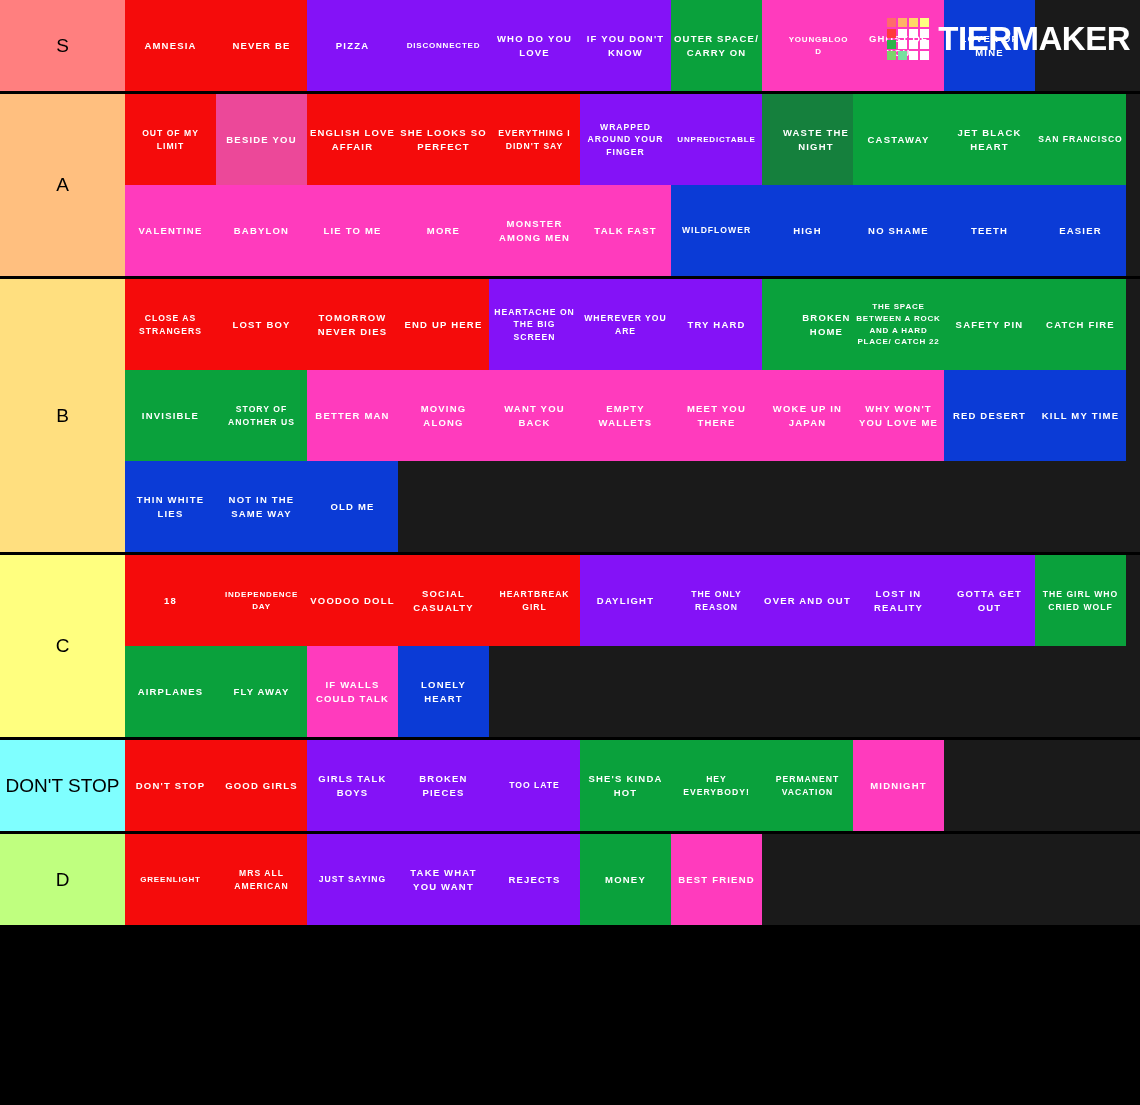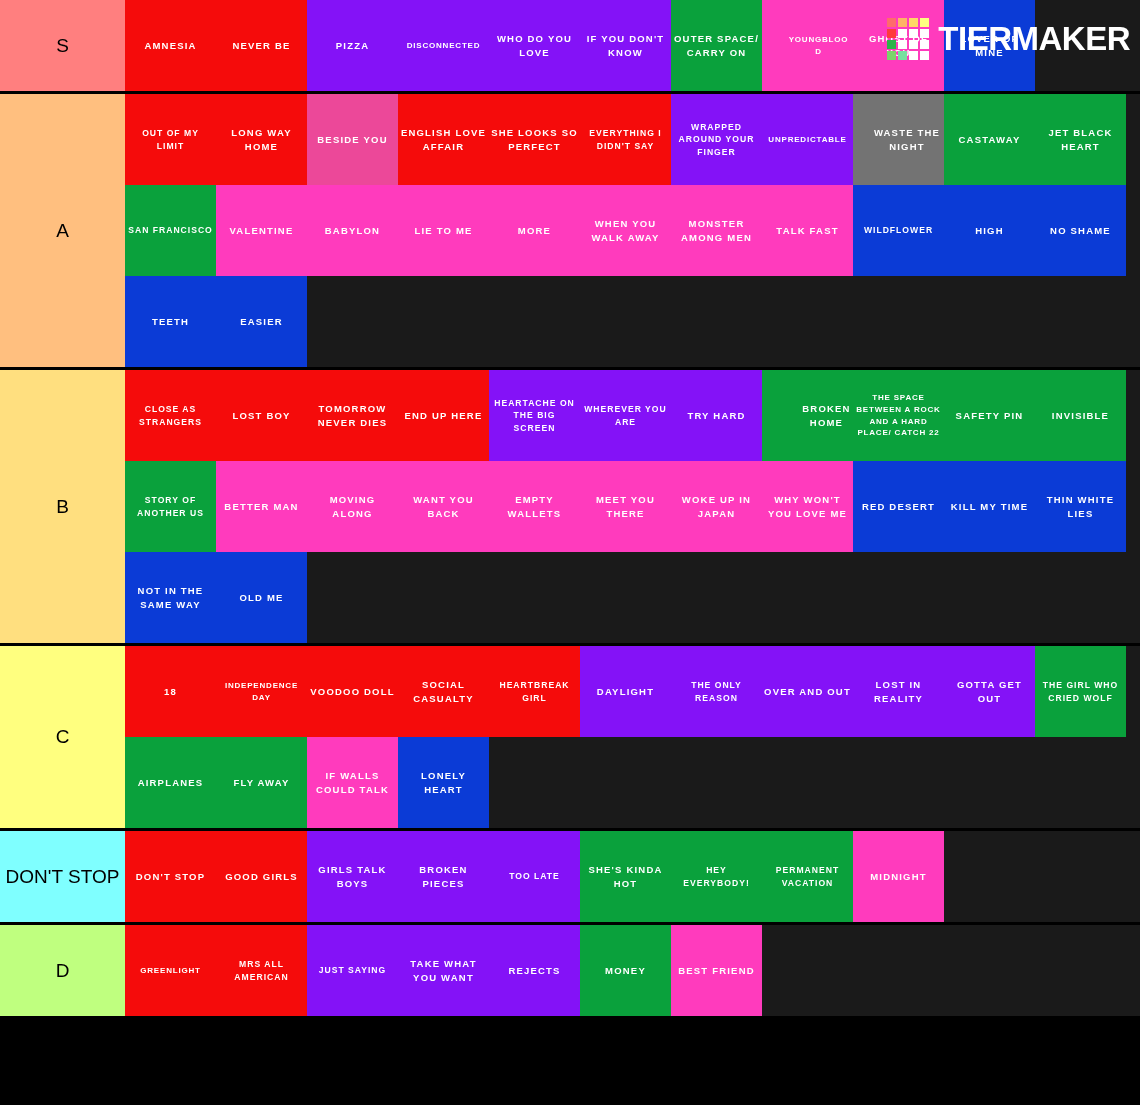--- a/index.html
+++ b/index.html
@@ -108,36 +108,34 @@
         <div class="item" style="background: rgb(10, 161, 60);">OUTER SPACE/ CARRY ON</div>
         <div class="item tiny" style="background: rgb(255, 59, 189); padding-left: 24px;">YOUNGBLOOD</div>
         <div class="item" style="background: rgb(255, 59, 189);">GHOST OF YOU</div>
         <div class="item" style="background: rgb(11, 59, 214);">LOVER OF MINE</div>
       </div>
     </div>
     <div class="tier-row">
       <div class="tier-label" style="background: rgb(255, 191, 127);">A</div>
       <div class="tier-items">
         <div class="item small" style="background: rgb(245, 11, 11);">OUT OF MY LIMIT</div>
-        <div class="item" style="background: rgb(245, 11, 11);">LONG WAY HOME</div>
         <div class="item" style="background: #ec4899;">BESIDE YOU</div>
         <div class="item" style="background: rgb(245, 11, 11);">ENGLISH LOVE AFFAIR</div>
         <div class="item" style="background: rgb(245, 11, 11);">SHE LOOKS SO PERFECT</div>
         <div class="item small" style="background: rgb(245, 11, 11);">EVERYTHING I DIDN'T SAY</div>
         <div class="item small" style="background: rgb(132, 18, 247);">WRAPPED AROUND YOUR FINGER</div>
         <div class="item tiny" style="background: rgb(132, 18, 247);">UNPREDICTABLE</div>
-        <div class="item" style="background: #737373; padding-left: 19px;">WASTE THE NIGHT</div>
+        <div class="item" style="background: #15803d; padding-left: 19px;">WASTE THE NIGHT</div>
         <div class="item" style="background: rgb(10, 161, 60);">CASTAWAY</div>
         <div class="item" style="background: rgb(10, 161, 60);">JET BLACK HEART</div>
         <div class="item small" style="background: rgb(10, 161, 60);">SAN FRANCISCO</div>
         <div class="item" style="background: rgb(255, 59, 189);">VALENTINE</div>
         <div class="item" style="background: rgb(255, 59, 189);">BABYLON</div>
         <div class="item" style="background: rgb(255, 59, 189);">LIE TO ME</div>
         <div class="item" style="background: rgb(255, 59, 189);">MORE</div>
-        <div class="item" style="background: rgb(255, 59, 189);">WHEN YOU WALK AWAY</div>
         <div class="item" style="background: rgb(255, 59, 189);">MONSTER AMONG MEN</div>
         <div class="item" style="background: rgb(255, 59, 189);">TALK FAST</div>
         <div class="item small" style="background: rgb(11, 59, 214);">WILDFLOWER</div>
         <div class="item" style="background: rgb(11, 59, 214);">HIGH</div>
         <div class="item" style="background: rgb(11, 59, 214);">NO SHAME</div>
         <div class="item" style="background: rgb(11, 59, 214);">TEETH</div>
         <div class="item" style="background: rgb(11, 59, 214);">EASIER</div>
       </div>
     </div>
     <div class="tier-row">
@@ -146,20 +144,21 @@
         <div class="item small" style="background: rgb(245, 11, 11);">CLOSE AS STRANGERS</div>
         <div class="item" style="background: rgb(245, 11, 11);">LOST BOY</div>
         <div class="item" style="background: rgb(245, 11, 11);">TOMORROW NEVER DIES</div>
         <div class="item" style="background: rgb(245, 11, 11);">END UP HERE</div>
         <div class="item small" style="background: rgb(132, 18, 247);">HEARTACHE ON THE BIG SCREEN</div>
         <div class="item small" style="background: rgb(132, 18, 247);">WHEREVER YOU ARE</div>
         <div class="item" style="background: rgb(132, 18, 247);">TRY HARD</div>
         <div class="item" style="background: rgb(10, 161, 60); padding-left: 40px;">BROKEN HOME</div>
         <div class="item tiny" style="background: rgb(10, 161, 60);">THE SPACE BETWEEN A ROCK AND A HARD PLACE/ CATCH 22</div>
         <div class="item" style="background: rgb(10, 161, 60);">SAFETY PIN</div>
+        <div class="item" style="background: rgb(10, 161, 60);">CATCH FIRE</div>
         <div class="item" style="background: rgb(10, 161, 60);">INVISIBLE</div>
         <div class="item small" style="background: rgb(10, 161, 60);">STORY OF ANOTHER US</div>
         <div class="item" style="background: rgb(255, 59, 189);">BETTER MAN</div>
         <div class="item" style="background: rgb(255, 59, 189);">MOVING ALONG</div>
         <div class="item" style="background: rgb(255, 59, 189);">WANT YOU BACK</div>
         <div class="item" style="background: rgb(255, 59, 189);">EMPTY WALLETS</div>
         <div class="item" style="background: rgb(255, 59, 189);">MEET YOU THERE</div>
         <div class="item" style="background: rgb(255, 59, 189);">WOKE UP IN JAPAN</div>
         <div class="item" style="background: rgb(255, 59, 189);">WHY WON'T YOU LOVE ME</div>
         <div class="item" style="background: rgb(11, 59, 214);">RED DESERT</div>

